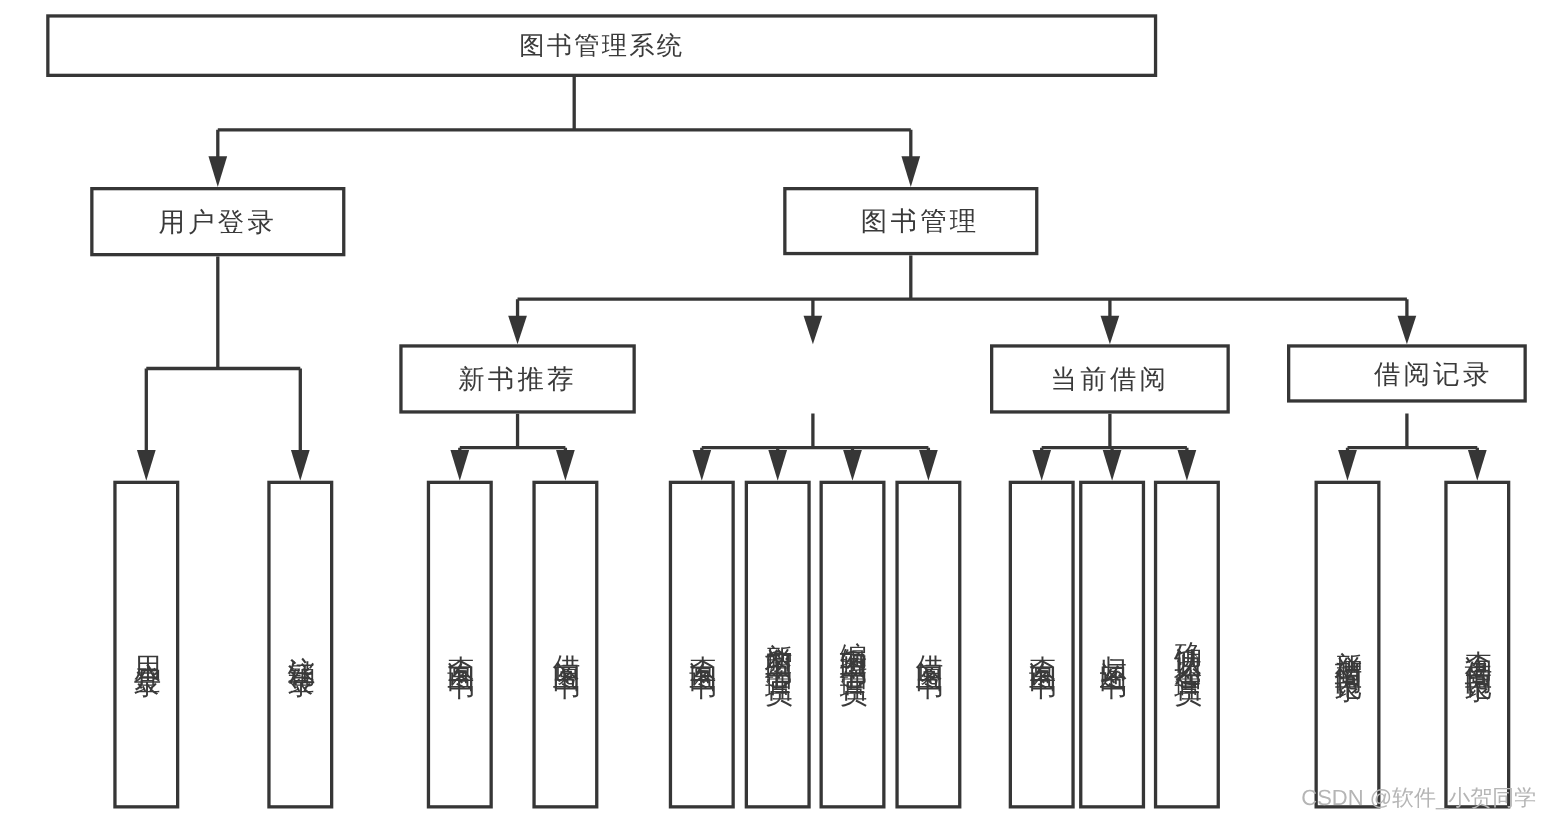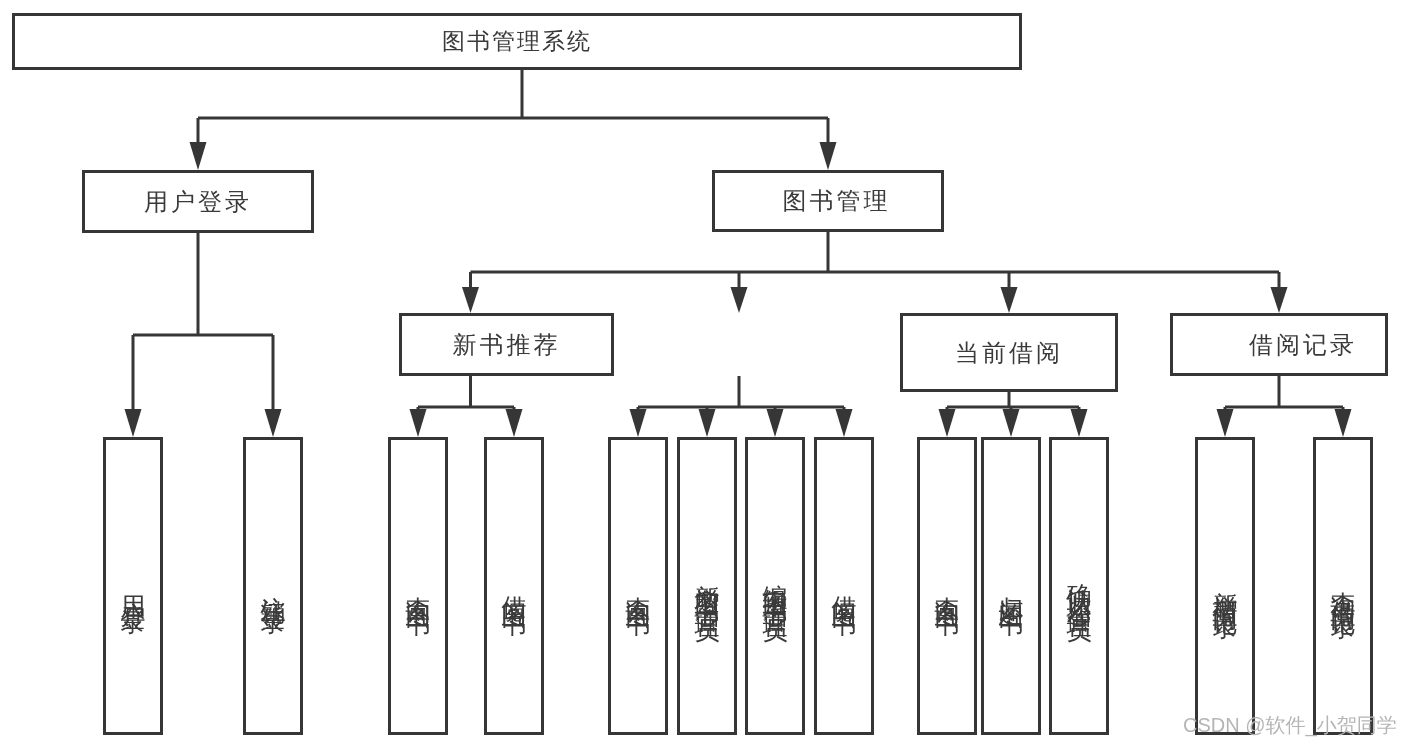--- a/index.html
+++ b/index.html
@@ -41,20 +41,21 @@
     justify-content: center;
     color: var(--text);
   }
   .hnode {
     font-size: 24px;
     letter-spacing: 3px;
   }
   .root-node {
     font-size: 23px;
     letter-spacing: 2px;
+    margin-left: 30px;
   }
   .leaf {
     width: 60px;
     height: 298px;
     top: 437px;
   }
   .leaf .vtext {
     writing-mode: vertical-rl;
     text-orientation: mixed;
     font-size: 25px;
@@ -117,27 +118,27 @@
     <span>图书管理系统</span>
   </div>
 
   <div class="node hnode" style="left:82px; top:170px; width:232px; height:63px;">
     <span>用户登录</span>
   </div>
   <div class="node hnode" style="left:712px; top:170px; width:232px; height:62px;padding-left:17px;">
     <span>图书管理</span>
   </div>
 
-  <div class="node hnode" style="left:363px; top:313px; width:215px; height:63px;margin-left:36px;">
+  <div class="node hnode" style="left:363px; top:313px; width:215px; height:63px;">
     <span>新书推荐</span>
   </div>
-  <div class="node hnode" style="left:900px; top:313px; width:218px; height:79px;">
+  <div class="node hnode" style="left:900px; top:313px; width:218px; height:63px;">
     <span>当前借阅</span>
   </div>
-  <div class="node hnode" style="left:1170px; top:313px; width:218px; height:63px;padding-left:48px;">
+  <div class="node hnode" style="left:1170px; top:313px; width:218px; height:53px;padding-left:48px;">
     <span>借阅记录</span>
   </div>
 
   <div class="node leaf" style="left:103px;">
     <span class="vtext">用户登录</span>
   </div>
   <div class="node leaf" style="left:243px;">
     <span class="vtext">注销登录</span>
   </div>
 

